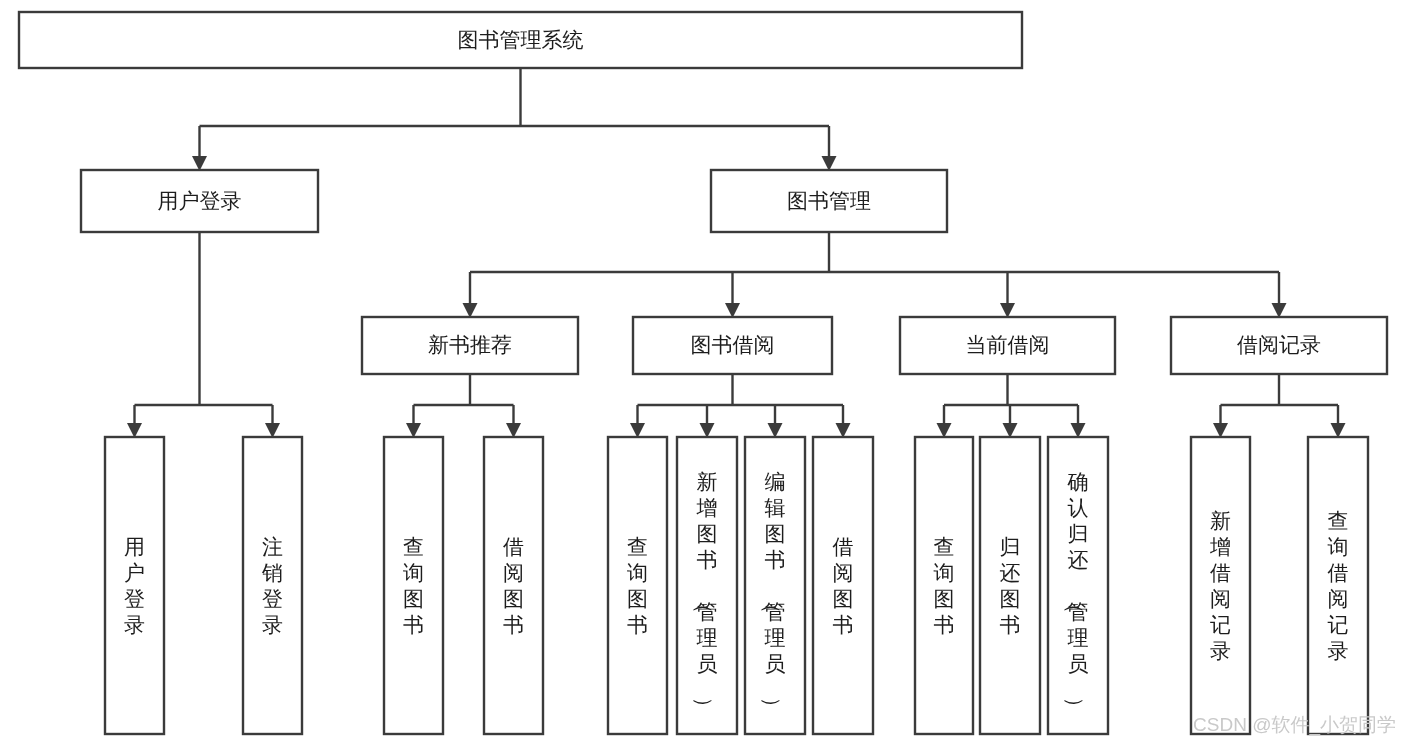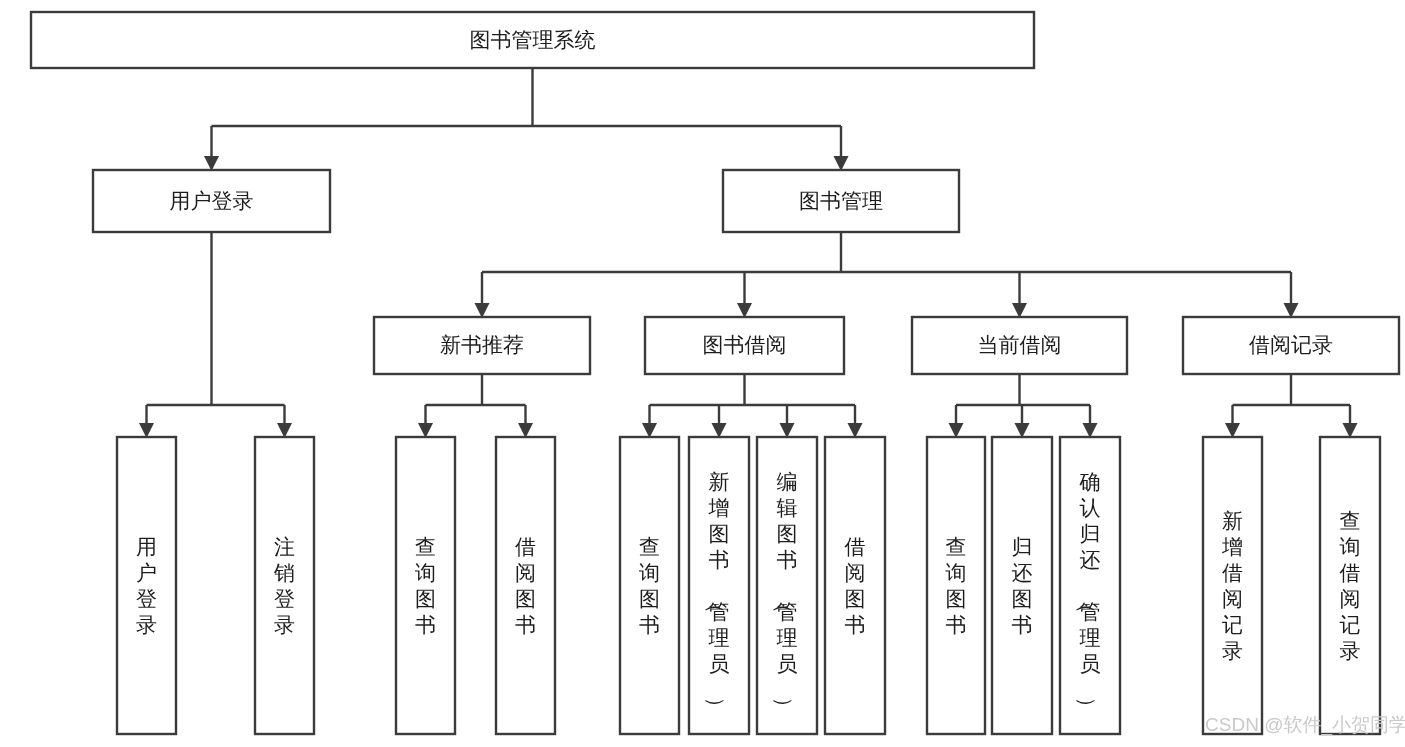--- a/index.html
+++ b/index.html
@@ -10,21 +10,21 @@
   }
   body {
     width: 1405px;
     height: 747px;
     font-family: "Liberation Sans", "DejaVu Sans", sans-serif;
     overflow: hidden;
     position: relative;
   }
   #diagram-root {
     position: absolute;
-    left: 12px;
+    left: 0;
     top: 0;
     width: 1227px;
     height: 747px;
     text-decoration: underline;
   }
   svg#flowchart {
     display: block;
     width: 1405px;
     height: 747px;
     background: #ffffff;

